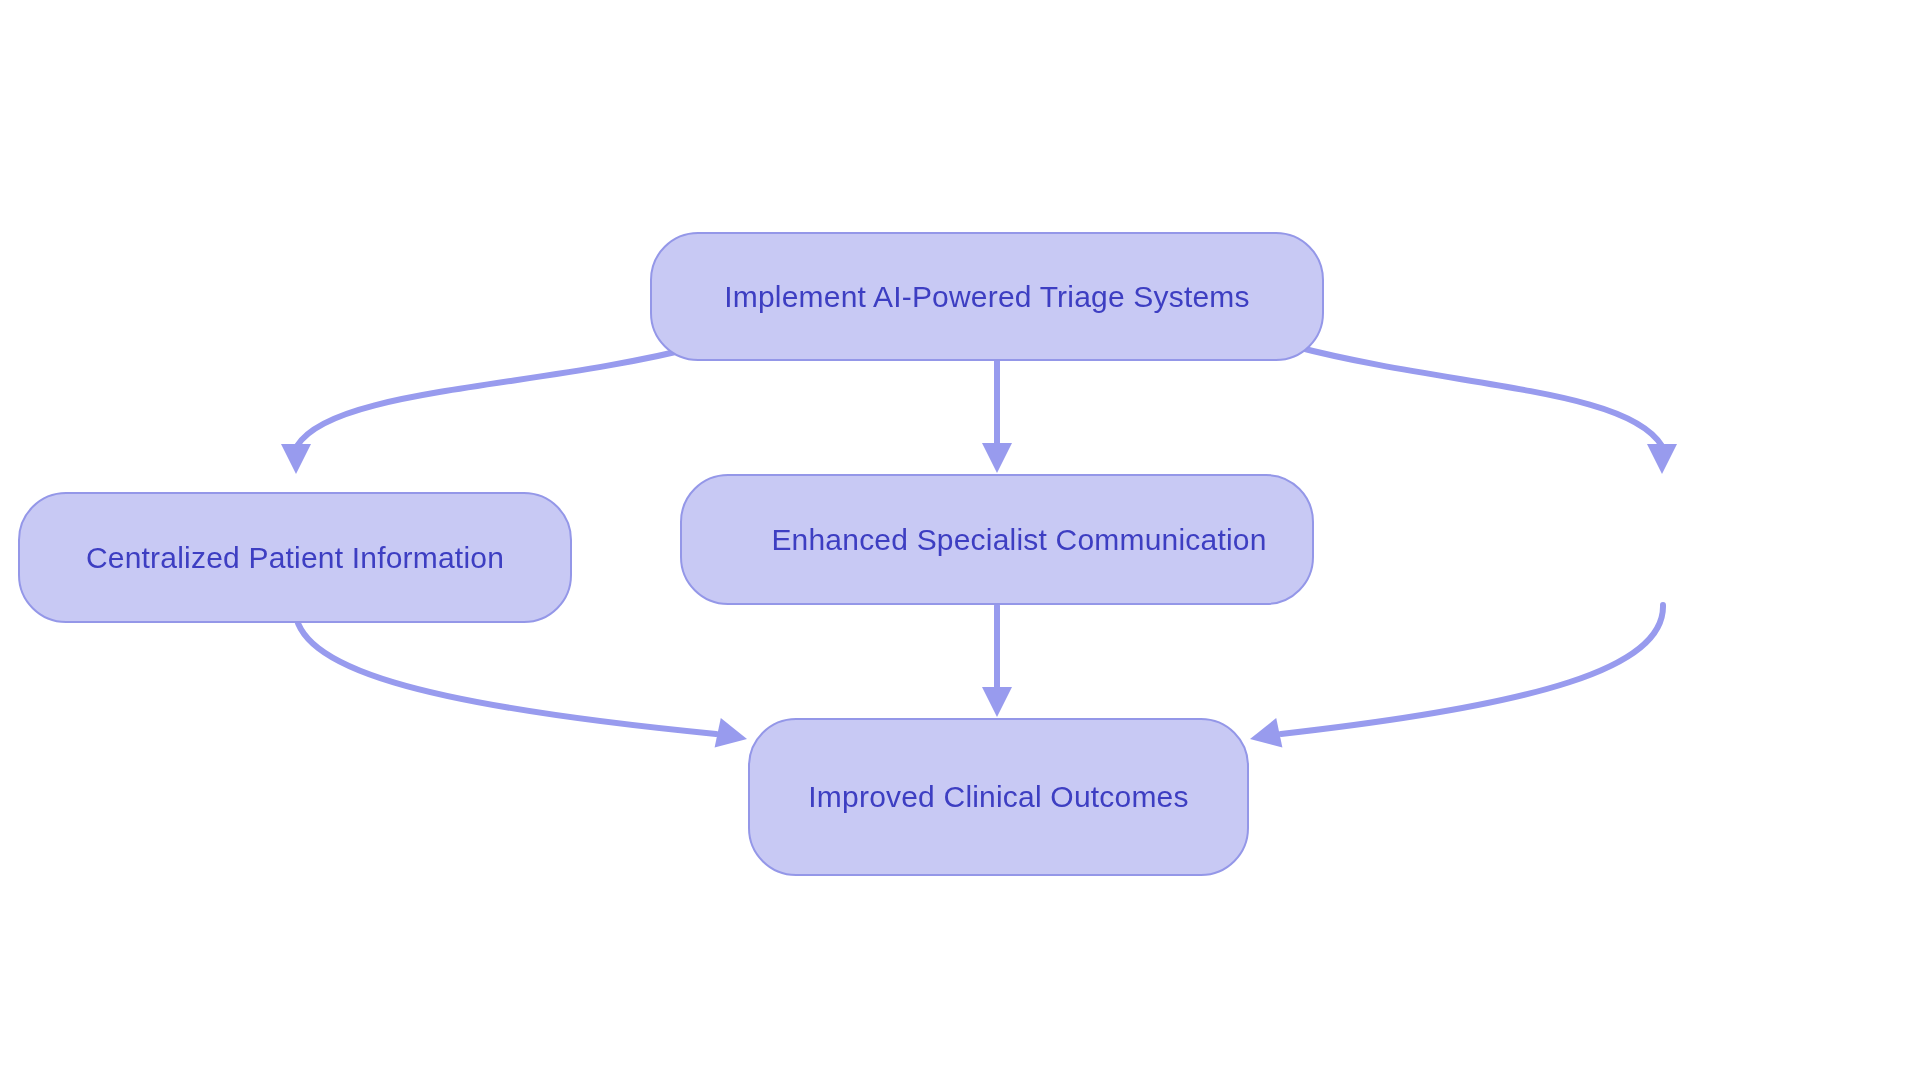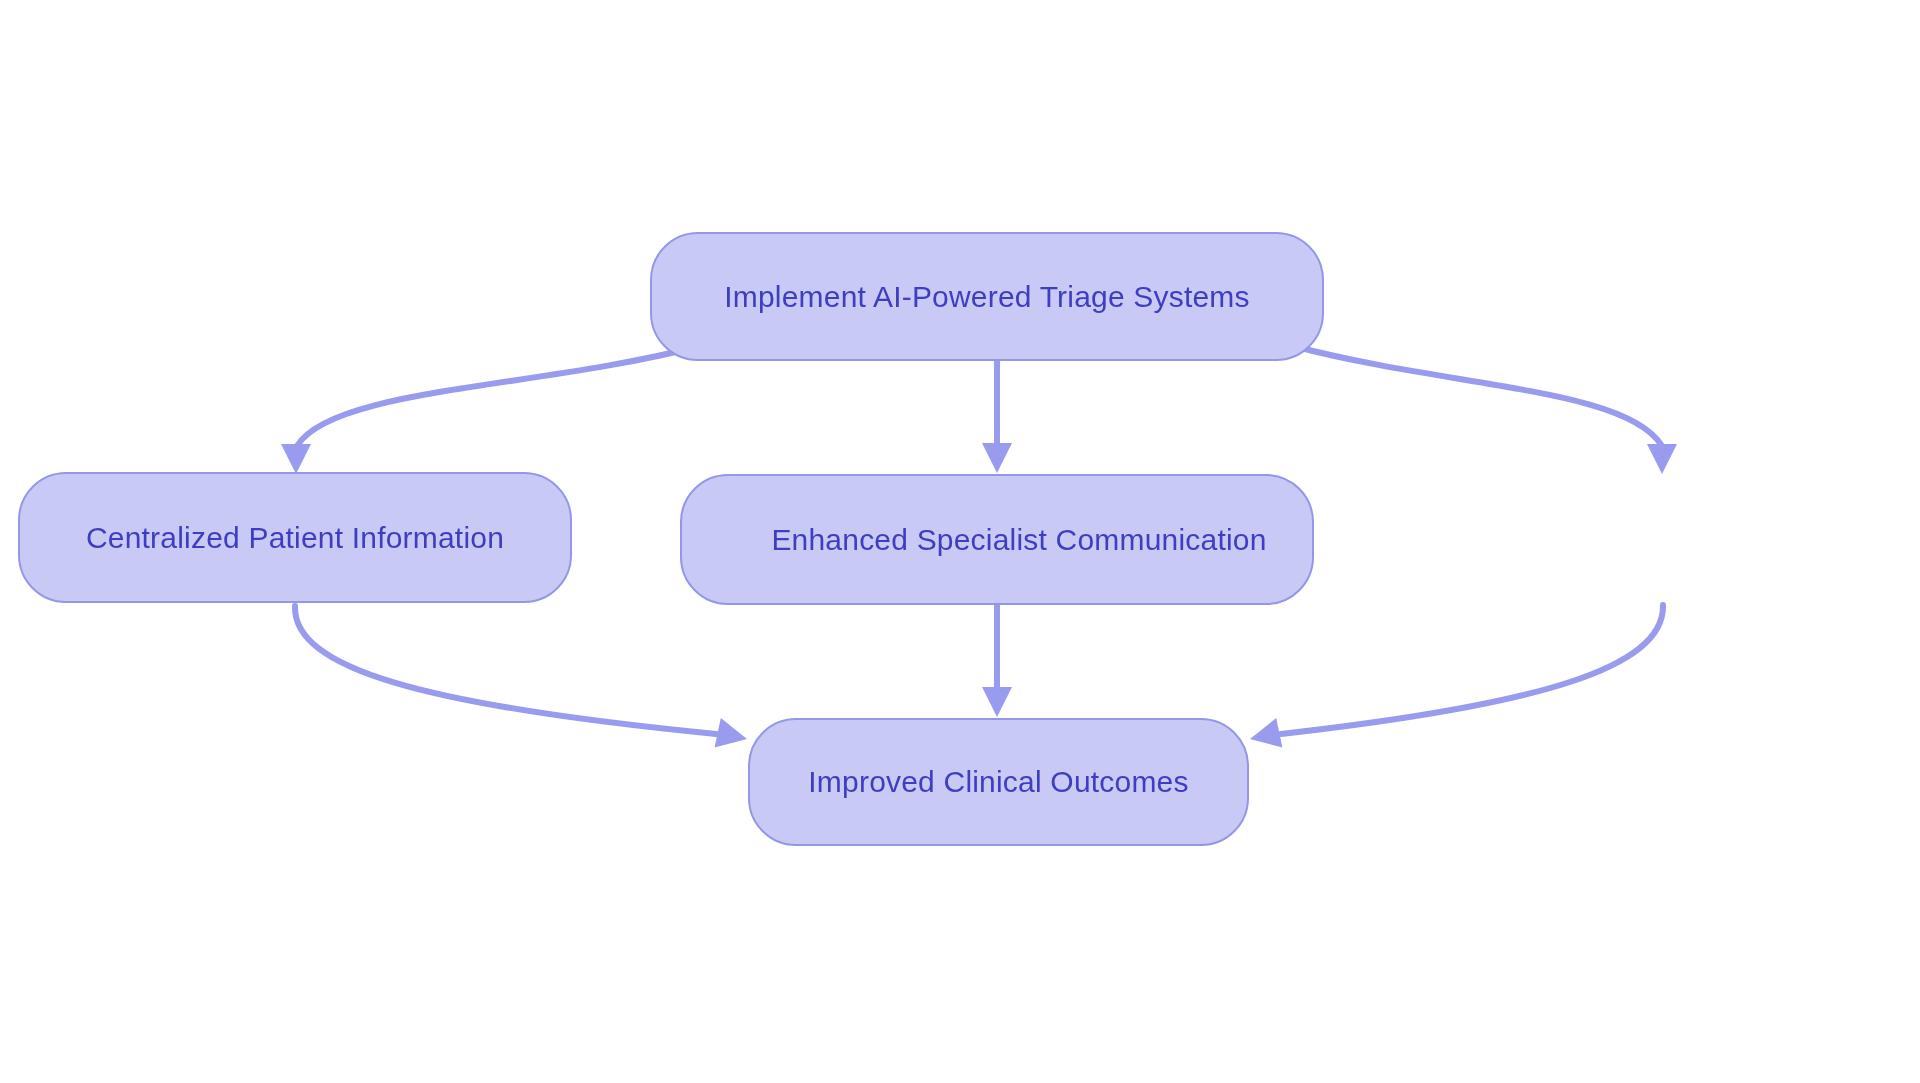--- a/index.html
+++ b/index.html
@@ -45,24 +45,24 @@
   }
   .node-label {
     color: var(--node-text, #3d3ec2);
     font-size: 30px;
     font-weight: 400;
     letter-spacing: 0.2px;
     white-space: nowrap;
   }
   
   .node-triage        { left: 650px;  top: 232px; width: 674px; height: 129px; }
-  .node-centralized   { left: 18px;   top: 472px; width: 554px; height: 131px; }
+  .node-centralized   { left: 18px;   top: 492px; width: 554px; height: 131px; }
   .node-communication { left: 680px;  top: 474px; width: 634px; height: 131px; padding-left: 44px; }
   .node-decision      { left: 1432px; top: 474px; width: 462px; height: 131px; }
-  .node-outcomes      { left: 748px;  top: 718px; width: 501px; height: 128px; text-align: right; }
+  .node-outcomes      { left: 748px;  top: 718px; width: 501px; height: 158px; text-align: right; }
 </style>
 </head>
 <body>
 
 <div class="canvas">
 
   <svg class="edges-svg" viewBox="0 0 1920 1083" aria-hidden="true">
 
     <path class="edge" d="M 700 346 C 540 388, 332 388, 297 446"></path>
     <polygon class="arrowhead" points="296,474 281,444 311,444"></polygon>

